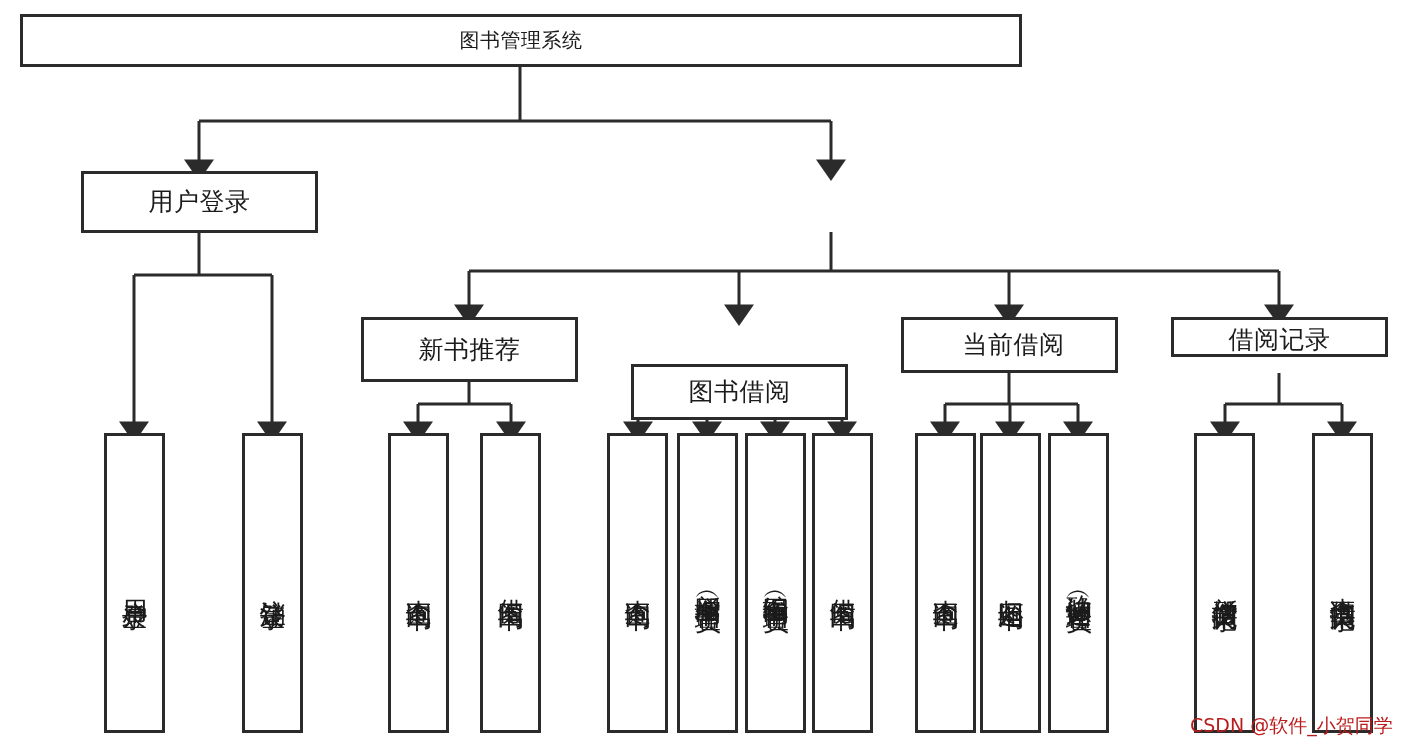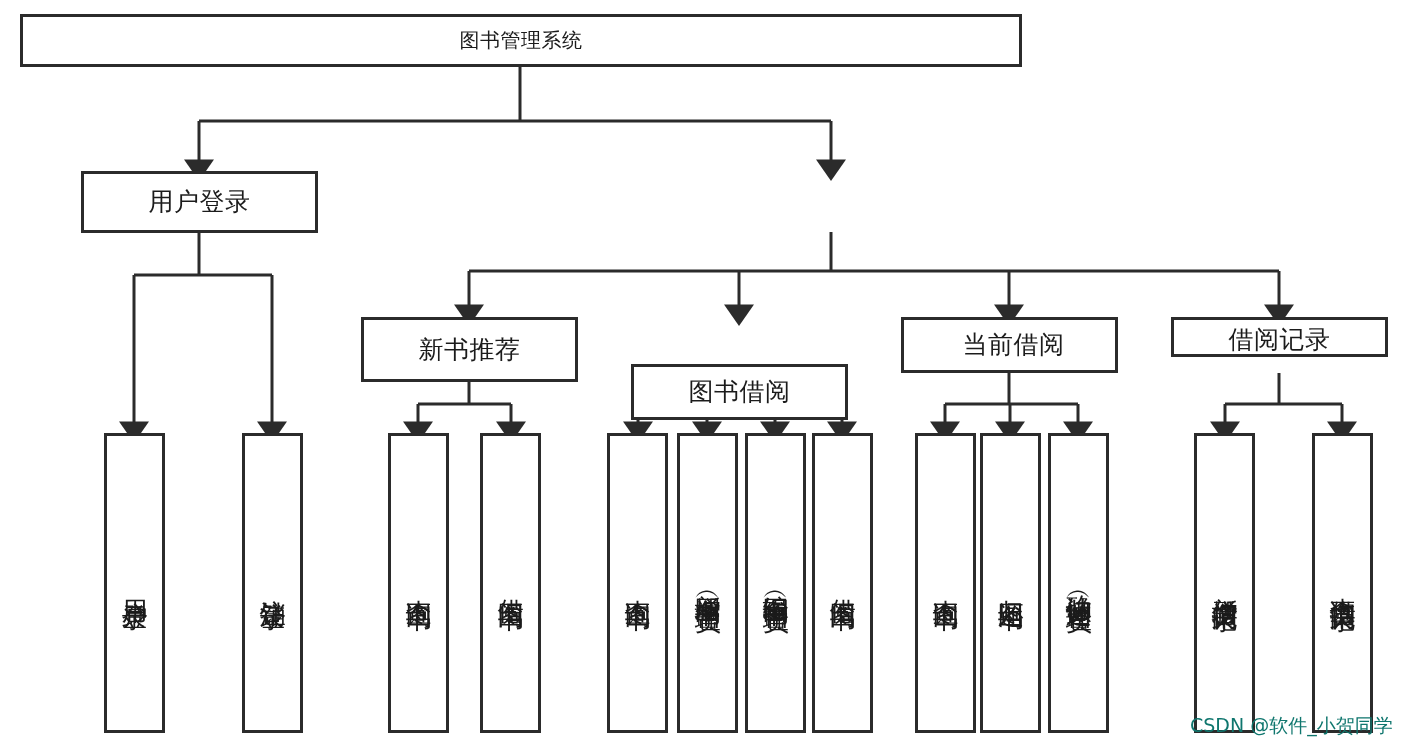--- a/index.html
+++ b/index.html
@@ -64,21 +64,21 @@
     line-height: 1.05;
     letter-spacing: 2px;
     white-space: nowrap;
   }
   
   .node.vert {
     align-items: center;
   }
   .watermark {
     position: absolute;
-    color: #0f766e;
+    color: #b91c1c;
     font-size: 19px;
     white-space: nowrap;
     font-family: "DejaVu Sans", "Liberation Sans", sans-serif;
   }
 </style>
 </head>
 <body>
 
 <div id="diagram-root">
 

